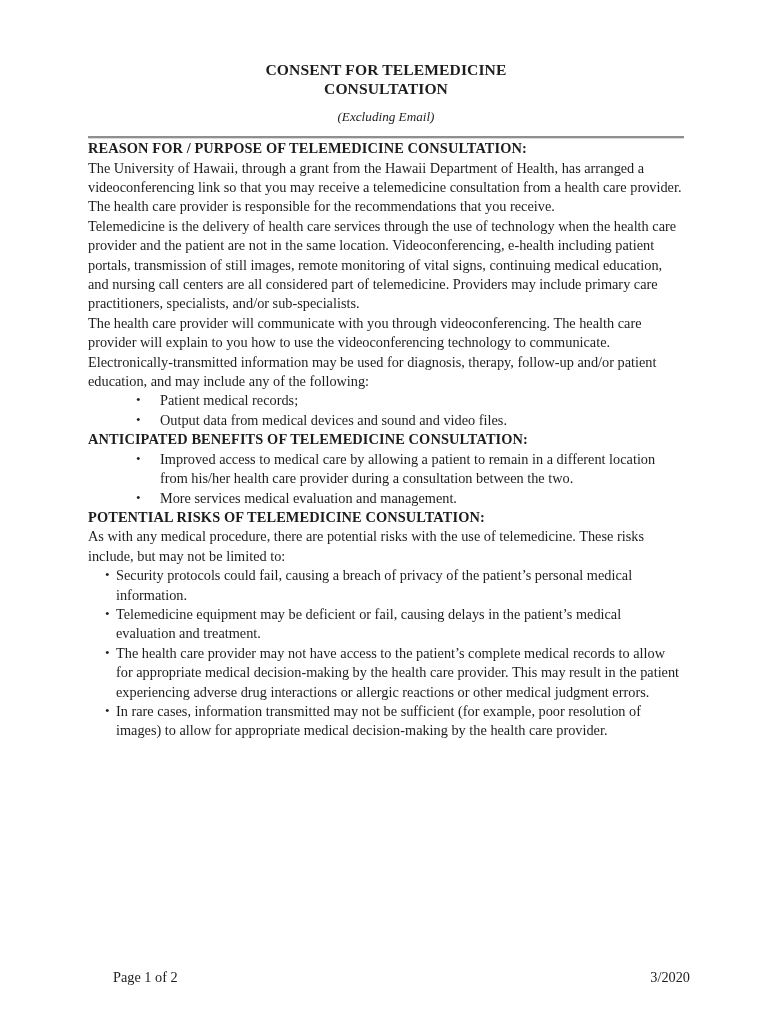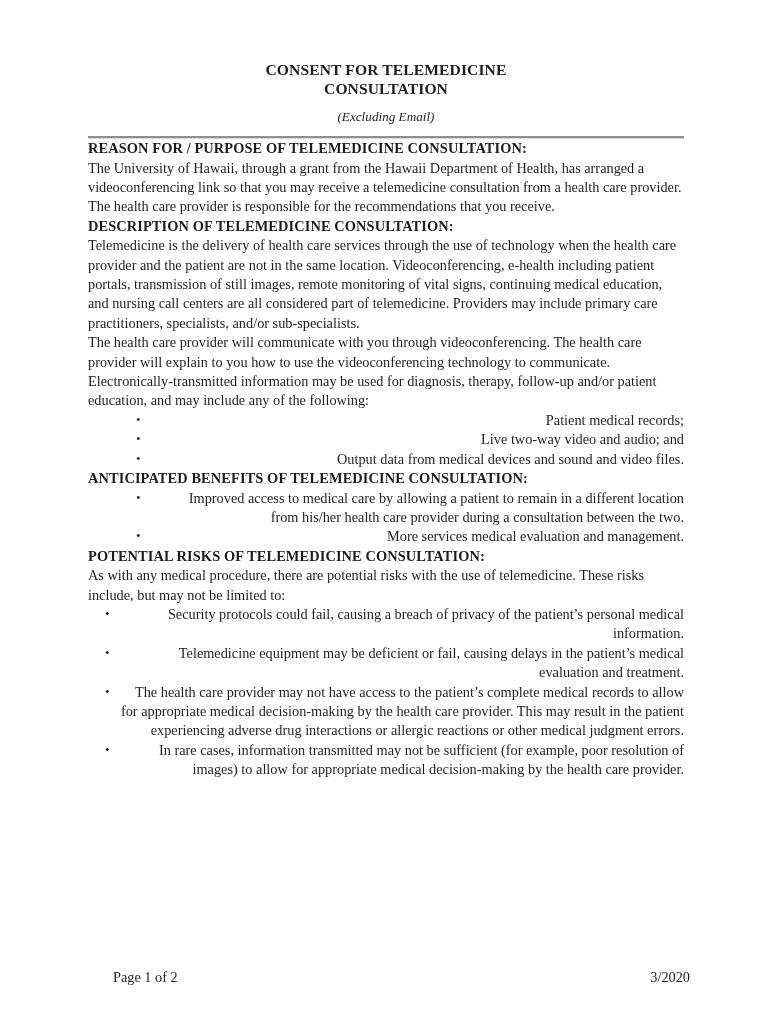--- a/index.html
+++ b/index.html
@@ -68,21 +68,20 @@
   ul.doc-list {
     margin: 0;
     padding: 0;
     list-style: none;
     font-size: 14.3px;
     line-height: 19.4px;
   }
   ul.doc-list li {
     position: relative;
     margin: 0;
-    text-align: right;
   }
   ul.indent-deep li { padding-left: 72px; }
   ul.indent-deep li::before {
     content: "\2022";
     position: absolute;
     left: 48px;
     top: -1px;
     font-size: 13px;
   }
   ul.indent-shallow li { padding-left: 28px; }
@@ -119,26 +118,24 @@
     <div class="subtitle">(Excluding Email)</div>
 
     <div class="rule"></div>
 
     <section>
       <h2 class="sec-heading mt-reason-h">REASON FOR / PURPOSE OF TELEMEDICINE CONSULTATION:</h2>
       <p class="body-para mt-reason-p">The University of Hawaii, through a grant from the Hawaii Department of Health, has arranged a videoconferencing link so that you may receive a telemedicine consultation from a health care provider.  The health care provider is responsible for the recommendations that you receive.</p>
     </section>
 
     <section>
-      <h2 class="sec-heading mt-desc-h">DESCRIPTION OF TELEMEDICINE CONSULTATION:</h2>
       <p class="body-para mt-desc-p1">Telemedicine is the delivery of health care services through the use of technology when the health care provider and the patient are not in the same location. Videoconferencing, e-health including patient portals, transmission of still images, remote monitoring of vital signs, continuing medical education, and nursing call centers are all considered part of telemedicine. Providers may include primary care practitioners, specialists, and/or sub-specialists.</p>
       <p class="body-para mt-desc-p2">The health care provider will communicate with you through videoconferencing. The health care provider will explain to you how to use the videoconferencing technology to communicate. Electronically-transmitted information may be used for diagnosis, therapy, follow-up and/or patient education, and may include any of the following:</p>
       <ul class="doc-list indent-deep mt-desc-list">
         <li>Patient medical records;</li>
-        <li>Live two-way video and audio; and</li>
         <li>Output data from medical devices and sound and video files.</li>
       </ul>
     </section>
 
     <section>
       <h2 class="sec-heading mt-ben-h">ANTICIPATED BENEFITS OF TELEMEDICINE CONSULTATION:</h2>
       <ul class="doc-list indent-deep mt-ben-list">
         <li>Improved access to medical care by allowing a patient to remain in a different location from his/her health care provider during a consultation between the two.</li>
         <li>More services medical evaluation and management.</li>
       </ul>

